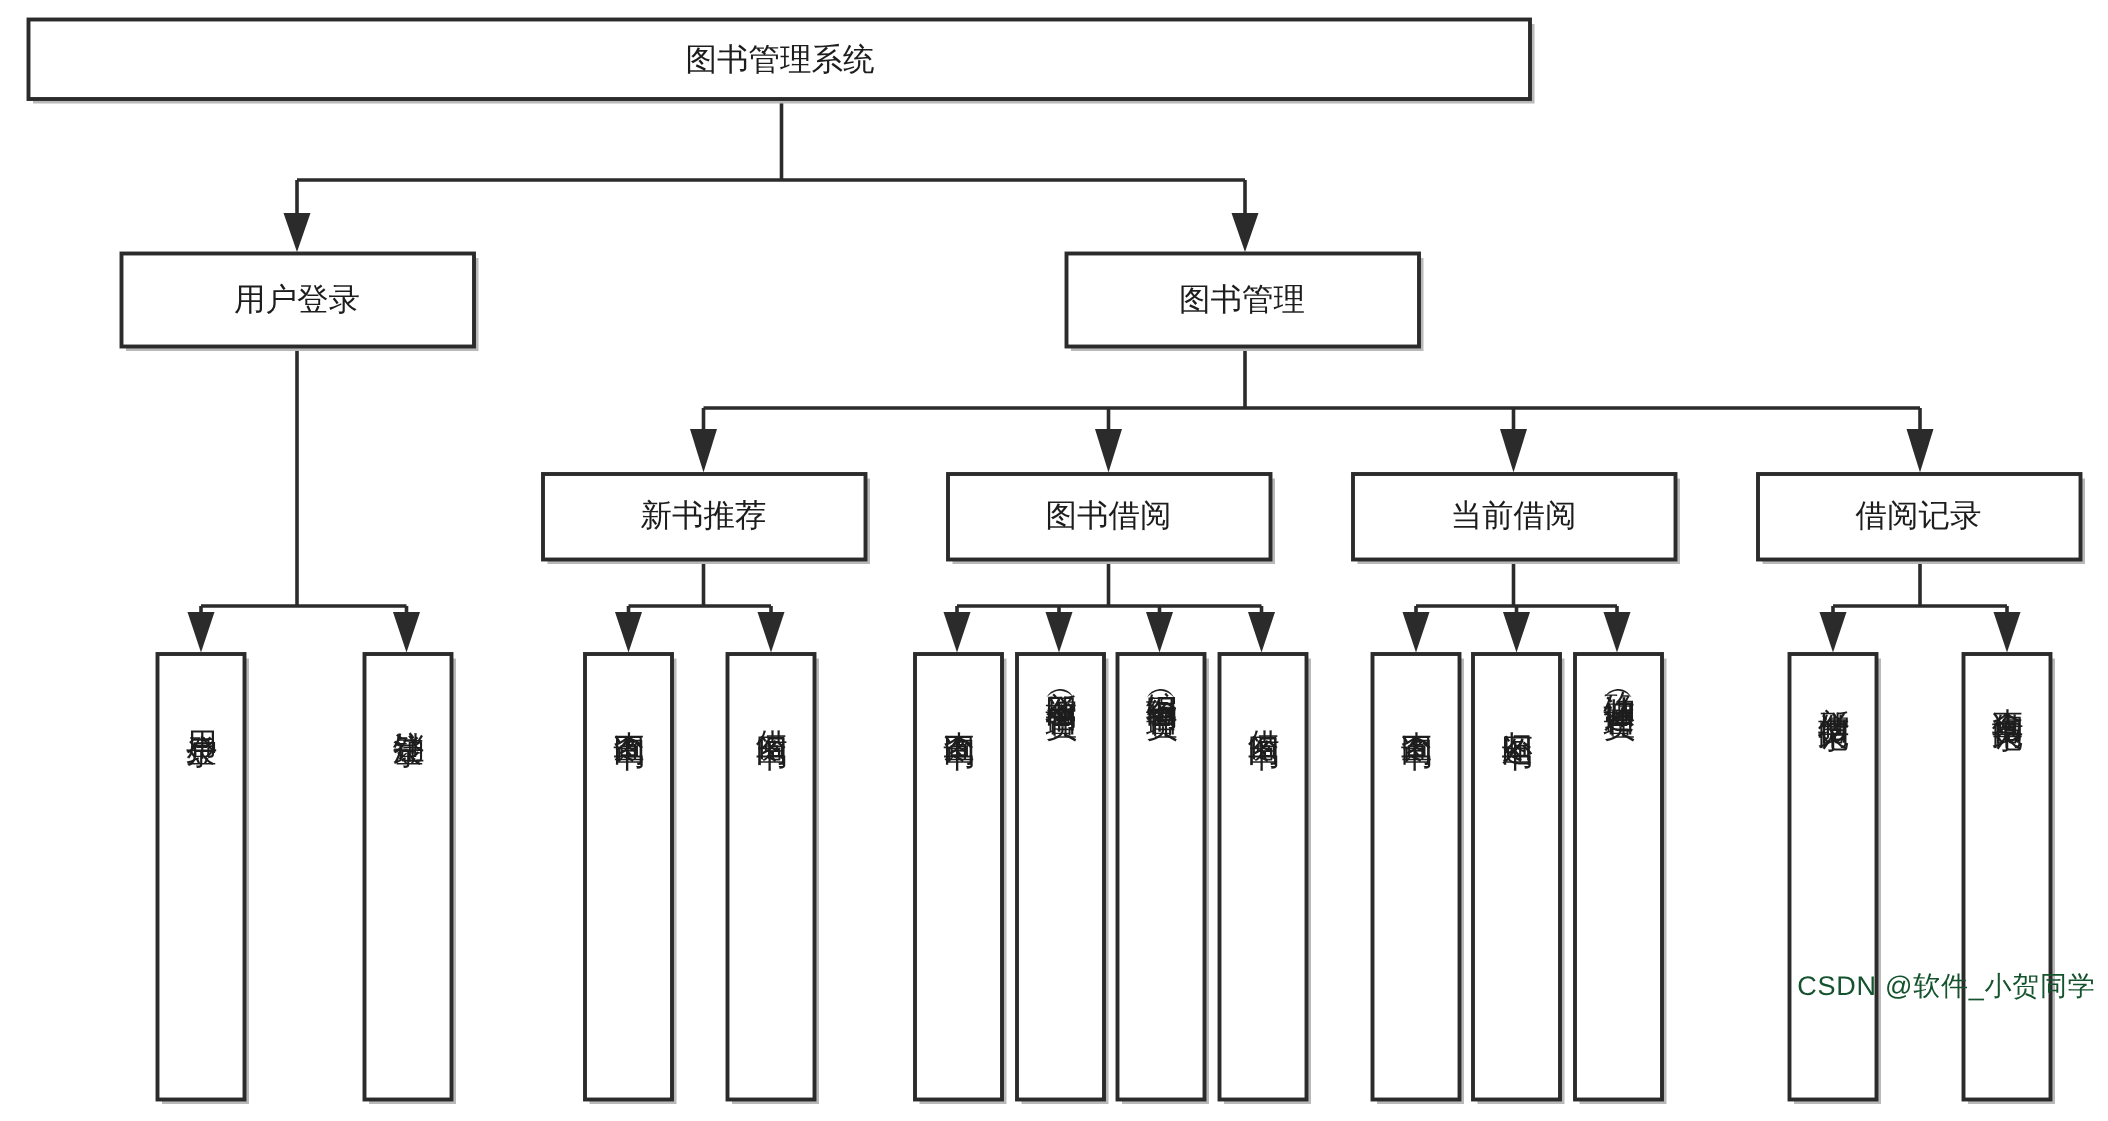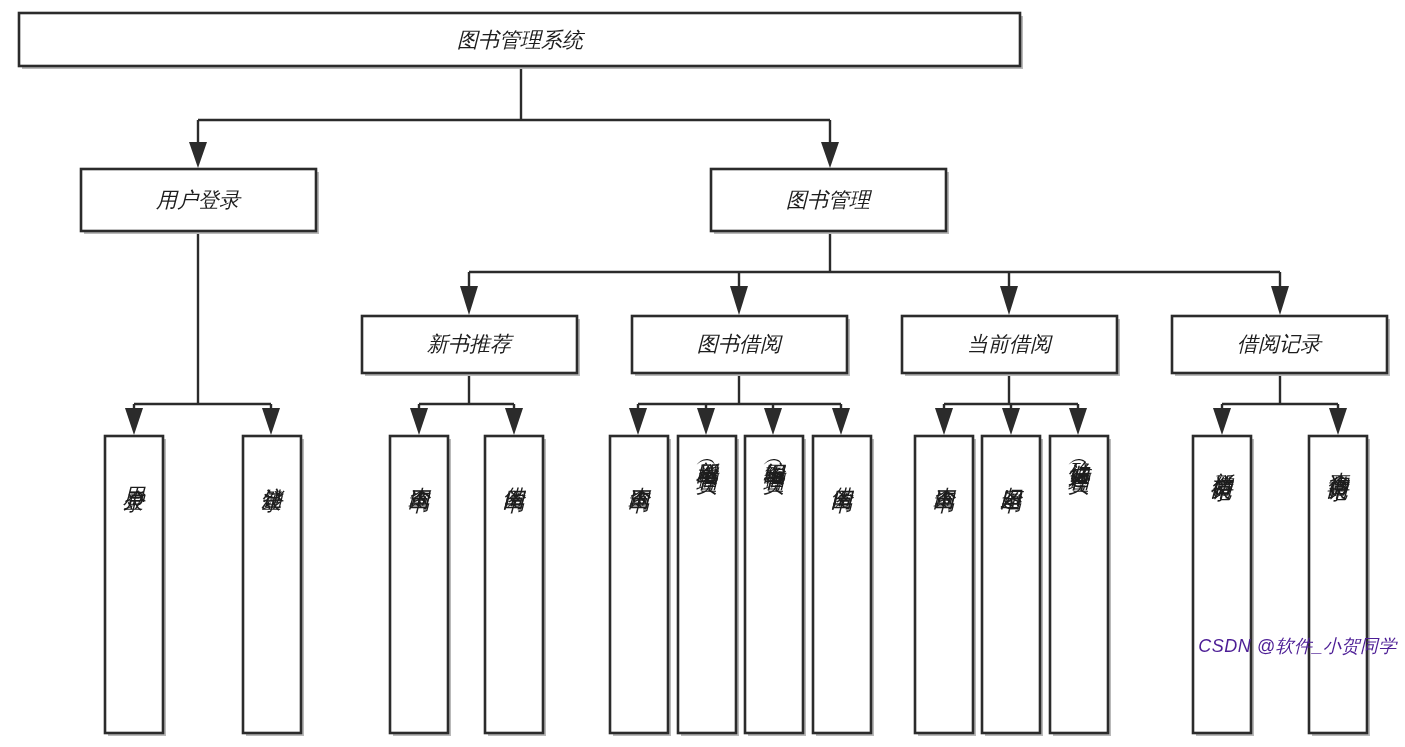--- a/index.html
+++ b/index.html
@@ -11,21 +11,20 @@
     width: 1405px;
     height: 747px;
     font-family: "Liberation Sans", "DejaVu Sans", sans-serif;
     overflow: hidden;
     position: relative;
   }
   #diagram-root {
     position: relative;
     width: 1405px;
     height: 675px;
-    font-style: italic;
   }
   svg#flow {
     position: absolute;
     top: 0;
     left: 0;
     width: 1405px;
     height: 747px;
     display: block;
   }
   .node-box {
@@ -67,24 +66,24 @@
     font-family: "Liberation Sans", "DejaVu Sans", sans-serif;
     font-size: 21px;
     color: #1d1d1d;
     letter-spacing: 2px;
     line-height: 1;
     white-space: nowrap;
   }
   .watermark {
     position: absolute;
     right: 8px;
-    bottom: 17px;
+    bottom: 6px;
     font-family: "Liberation Sans", "DejaVu Sans", sans-serif;
     font-size: 18px;
-    color: #4c1d95;
+    color: #14532d;
     letter-spacing: 0.5px;
     user-select: none;
   }
 </style>
 </head>
 <body>
 
 <div id="diagram-root">
 
   <svg id="flow" viewBox="0 0 1405 747">

